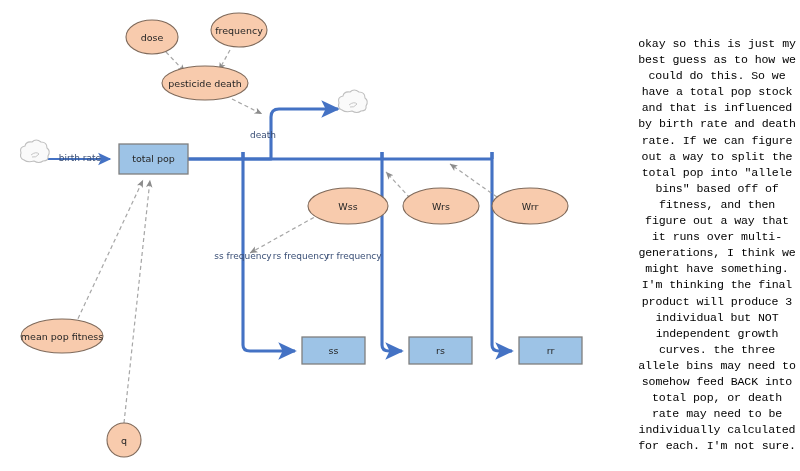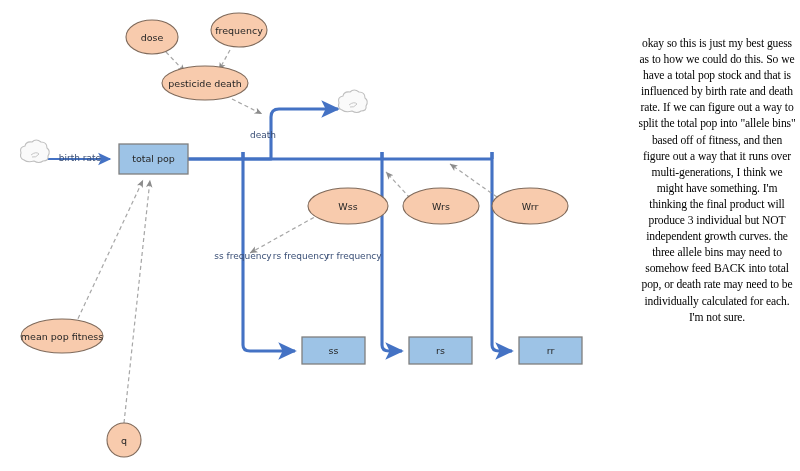--- a/index.html
+++ b/index.html
@@ -80,21 +80,21 @@
     stroke: #BFBFBF;
     stroke-width: 0.9;
   }
 
   #note-panel {
     position: absolute;
     left: 638px;
     top: 36px;
     width: 158px;
     text-align: center;
-    font-family: Liberation Serif, serif;
+    font-family: Liberation Mono, monospace;
     font-size: 11.6px;
     line-height: 16.1px;
     color: #000000;
     letter-spacing: -0.15px;
     word-spacing: 0.2px;
   }
 </style>
 </head>
 <body>
 

